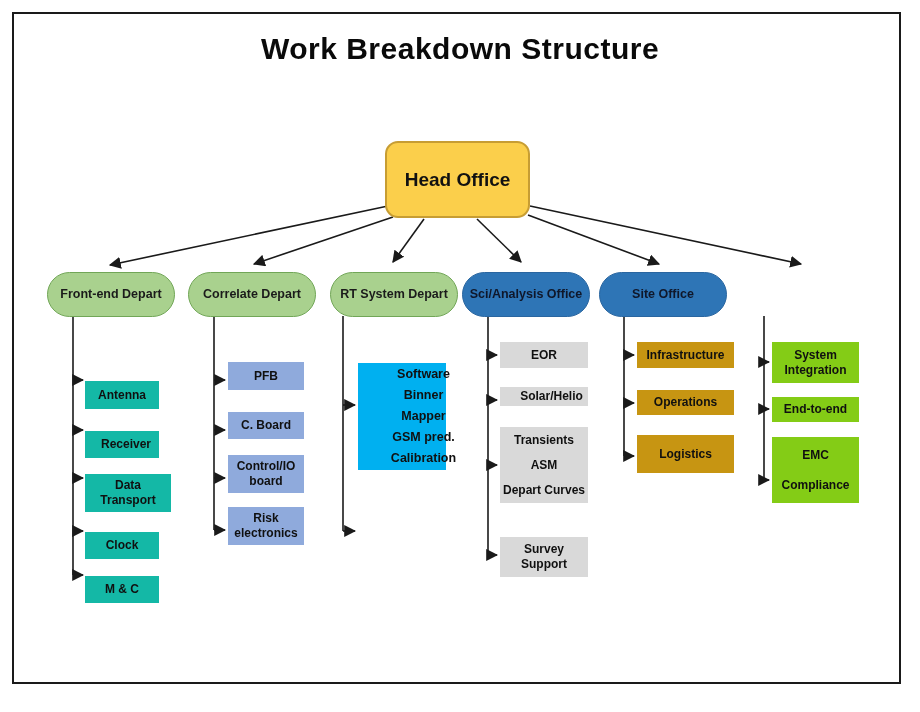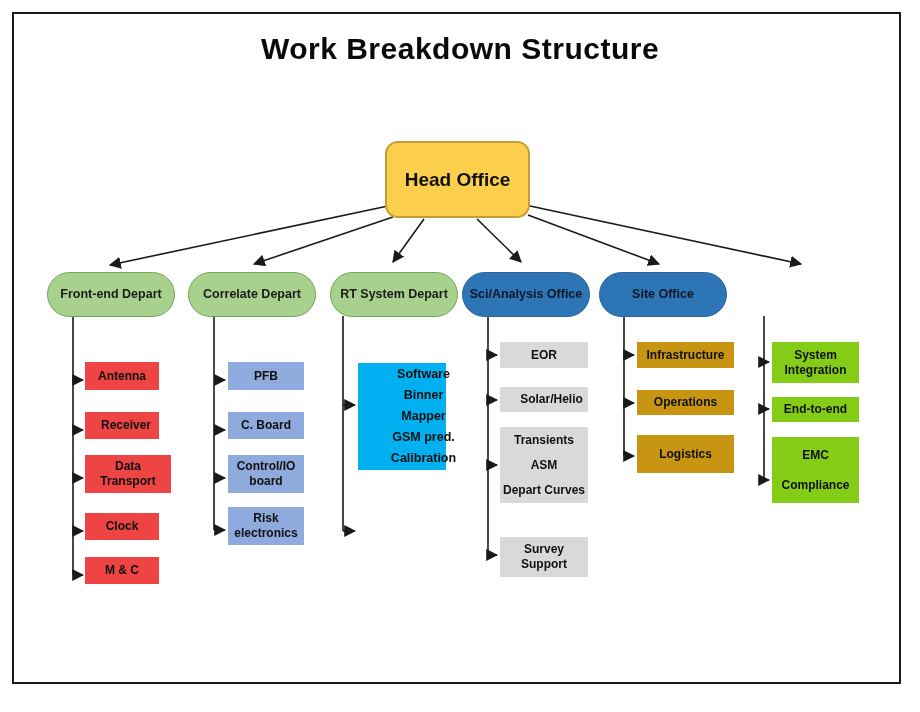--- a/index.html
+++ b/index.html
@@ -11,21 +11,21 @@
          font-size:30px;font-weight:bold;color:#0a0a0a;letter-spacing:.5px;}
   .node{position:absolute;display:flex;align-items:center;justify-content:center;
         text-align:center;font-weight:bold;white-space:pre-line;box-sizing:border-box;
         color:#101010;}
   .root-node{left:385px;top:141px;width:145px;height:77px;background:#FBCF4B;
              border:2px solid #C79D33;border-radius:13px;font-size:19px;color:#111;}
   .pill{top:272px;height:45px;width:128px;border-radius:23px;font-size:12.5px;line-height:1.1;}
   .pill-green{background:#A9D18E;border:1.5px solid #71A657;color:#1b1b1b;}
   .pill-blue{background:#2E75B6;border:1.5px solid #2A66A0;color:#0f172a;}
   .child{font-size:12px;line-height:1.25;}
-  .c-orange{background:#ef4444;}
+  .c-orange{background:#14b8a6;margin-top:19px;}
   .c-lblue{background:#8FAADC;}
   .c-cyan{background:#00B0F0;}
   .c-gray{background:#D9D9D9;}
   .c-gold{background:#C79512;}
   .c-magenta{background:#84cc16;}
   .lines5{line-height:21px;font-size:12.5px;padding-left:43px;}
   .spread3{line-height:25px;}
   .spread2{line-height:30px;}
   svg.wires{position:absolute;left:0;top:0;}
 </style>
@@ -114,21 +114,21 @@
   <div class="node child c-lblue" style="left:228px;top:507px;width:76px;height:38px;">Risk
 electronics</div>
 
   <div class="node child c-cyan lines5" style="left:358px;top:363px;width:88px;height:107px;">Software
 Binner
 Mapper
 GSM pred.
 Calibration</div>
 
   <div class="node child c-gray" style="left:500px;top:342px;width:88px;height:26px;">EOR</div>
-  <div class="node child c-gray" style="left:500px;top:387px;width:88px;height:25px;padding-left:15px;">Solar/Helio</div>
+  <div class="node child c-gray" style="left:500px;top:387px;width:88px;height:19px;padding-left:15px;">Solar/Helio</div>
   <div class="node child c-gray spread3" style="left:500px;top:427px;width:88px;height:76px;">Transients
 ASM
 Depart Curves</div>
   <div class="node child c-gray" style="left:500px;top:537px;width:88px;height:40px;">Survey
 Support</div>
 
   <div class="node child c-gold" style="left:637px;top:342px;width:97px;height:26px;">Infrastructure</div>
   <div class="node child c-gold" style="left:637px;top:390px;width:97px;height:25px;">Operations</div>
   <div class="node child c-gold" style="left:637px;top:435px;width:97px;height:38px;">Logistics</div>
 

